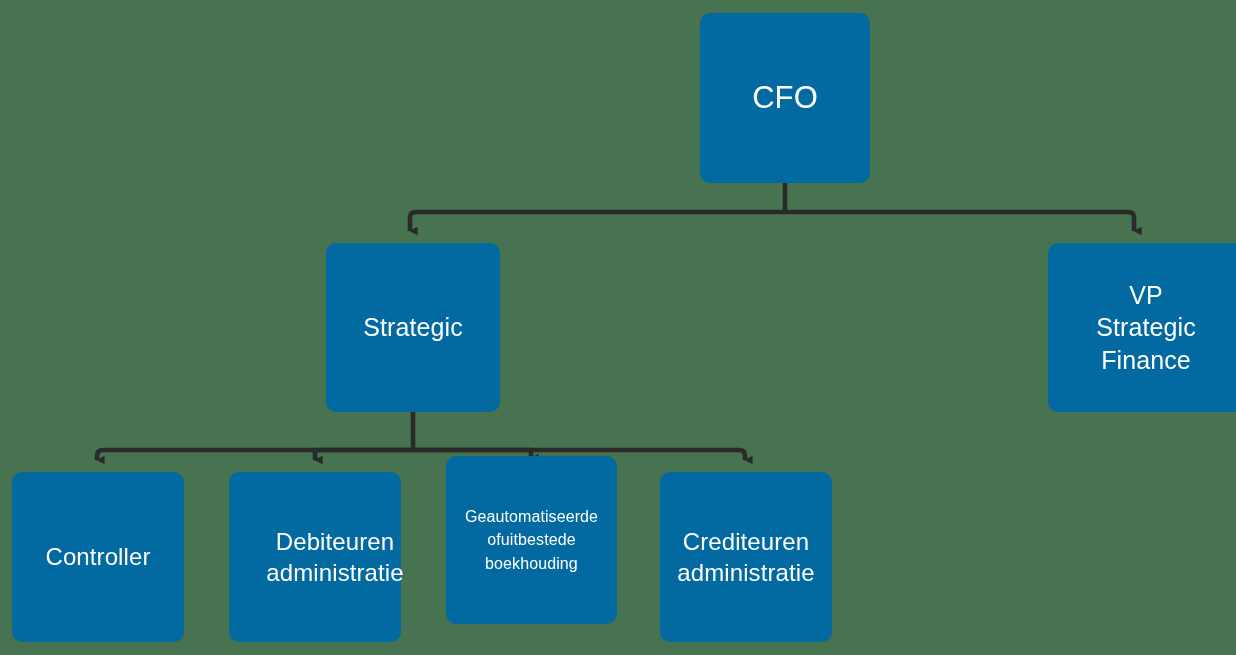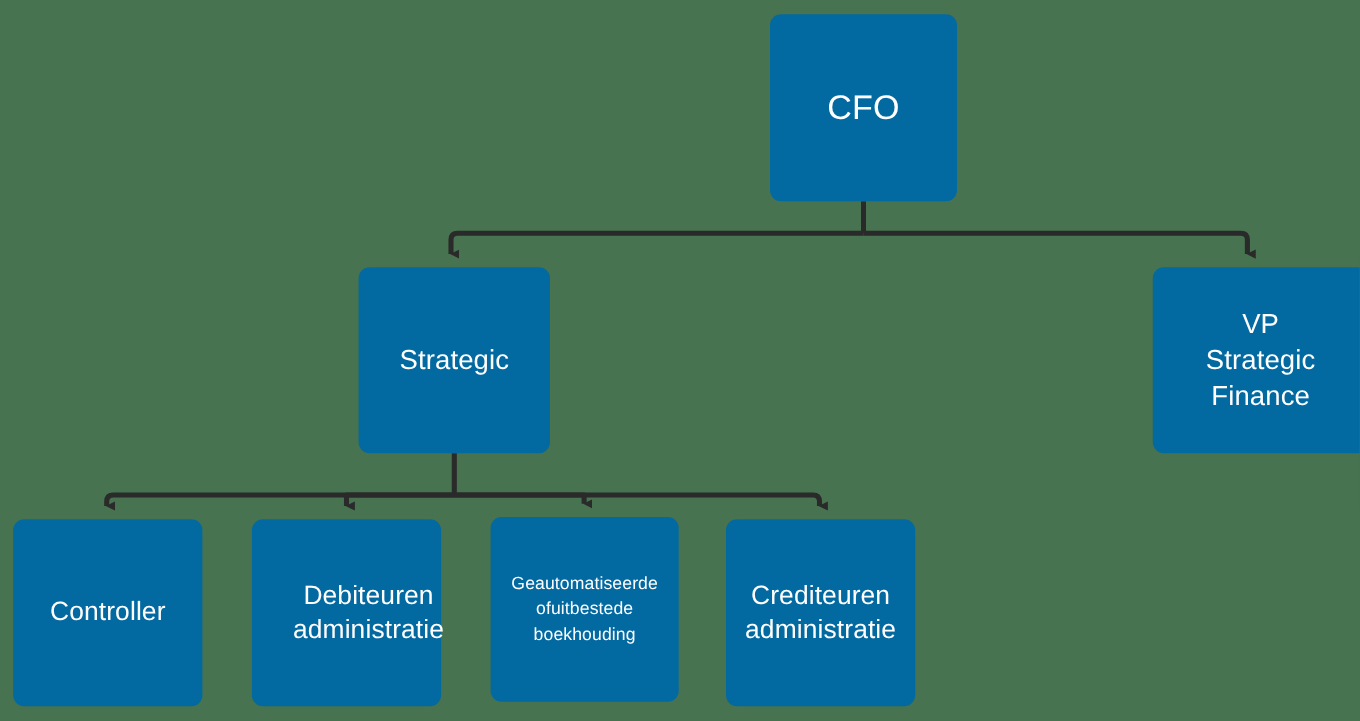--- a/index.html
+++ b/index.html
@@ -86,20 +86,20 @@
 
   <div class="node node-lg" style="left:1048px; top:243px; width:196px; height:169px;">VP
 Strategic
 Finance</div>
 
   <div class="node node-md" style="left:12px; top:472px; width:172px; height:170px;">Controller</div>
 
   <div class="node node-md" style="left:229px; top:472px; width:172px; height:170px;padding-left:48px;">Debiteuren
 administratie</div>
 
-  <div class="node node-sm" style="left:446px; top:470px; width:171px; height:168px;">Geautomatiseerde
+  <div class="node node-sm" style="left:446px; top:456px; width:171px; height:168px;">Geautomatiseerde
 ofuitbestede
 boekhouding</div>
 
   <div class="node node-md" style="left:660px; top:472px; width:172px; height:170px;">Crediteuren
 administratie</div>
 
 </div>
 
 </body></html>

